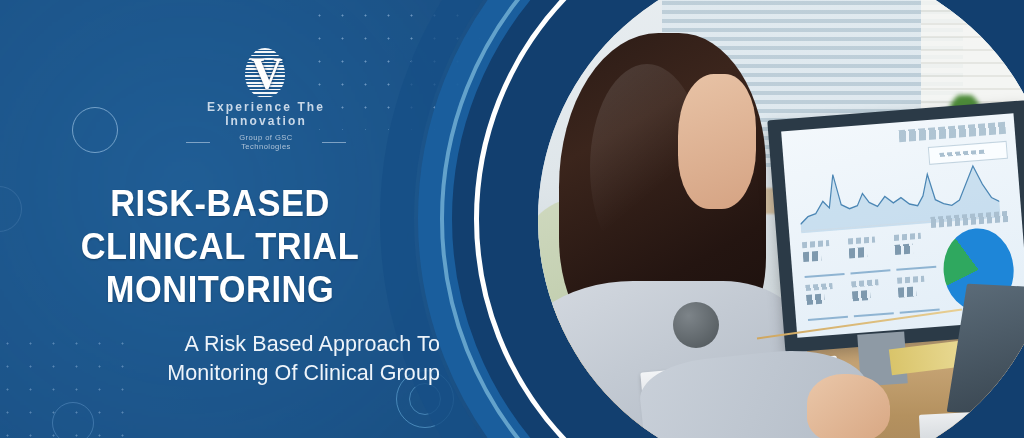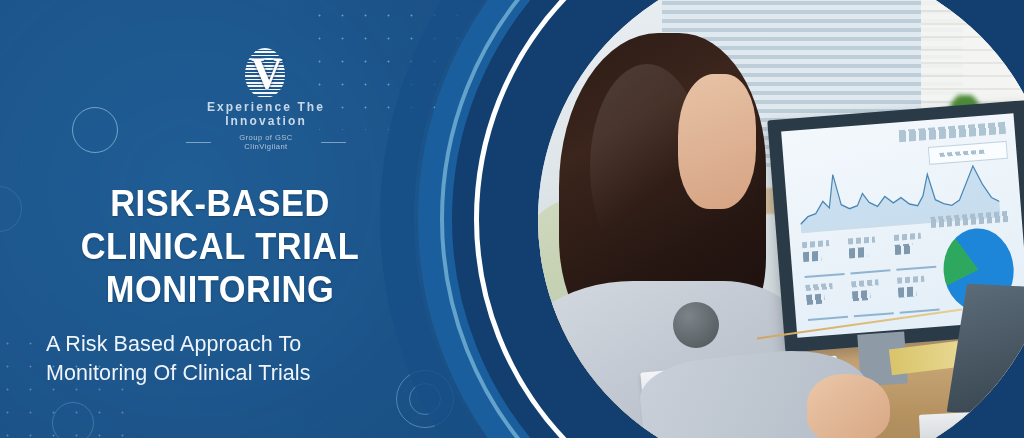--- a/index.html
+++ b/index.html
@@ -347,24 +347,23 @@
     font-weight:700; color:#ffffff;
     font-size:37px; line-height:43px;
     letter-spacing:.6px;
     transform:scaleX(.93); transform-origin:center;
     text-shadow:0 1px 2px rgba(0,0,0,.25);
   }
   .headline div { white-space:nowrap; }
 
   .subhead {
     position:absolute; left:0; top:330px; width:440px;
-    text-align:left; color:#eef4fa;
+    text-align:right; color:#eef4fa;
     font-size:21.5px; line-height:29px; font-weight:400;
     letter-spacing:.1px;
-    margin-left:46px;
   }
   .subhead div { white-space:nowrap; }
 </style>
 </head>
 <body>
 
 <div id="banner">
 
   <div class="bg-base"></div>
   <div class="arc-left-glow"></div>
@@ -476,30 +475,30 @@
   <div class="content">
 
     <div class="logo">
       <div class="logo-mark">
         <div class="oval"></div>
         <div class="vee">V</div>
       </div>
       <div class="logo-tag">Experience The Innovation</div>
       <div class="logo-sub">
         <span class="ln"></span>
-        <span class="tx">Group of GSC ClinVigilant</span>
+        <span class="tx">Group of GSC Technologies</span>
         <span class="ln"></span>
       </div>
     </div>
 
     <div class="headline">
       <div>RISK-BASED</div>
       <div>CLINICAL TRIAL</div>
       <div>MONITORING</div>
     </div>
 
     <div class="subhead">
       <div>A Risk Based Approach To</div>
-      <div>Monitoring Of Clinical Trials</div>
+      <div>Monitoring Of Clinical Group</div>
     </div>
 
   </div>
 </div>
 
 </body></html>

